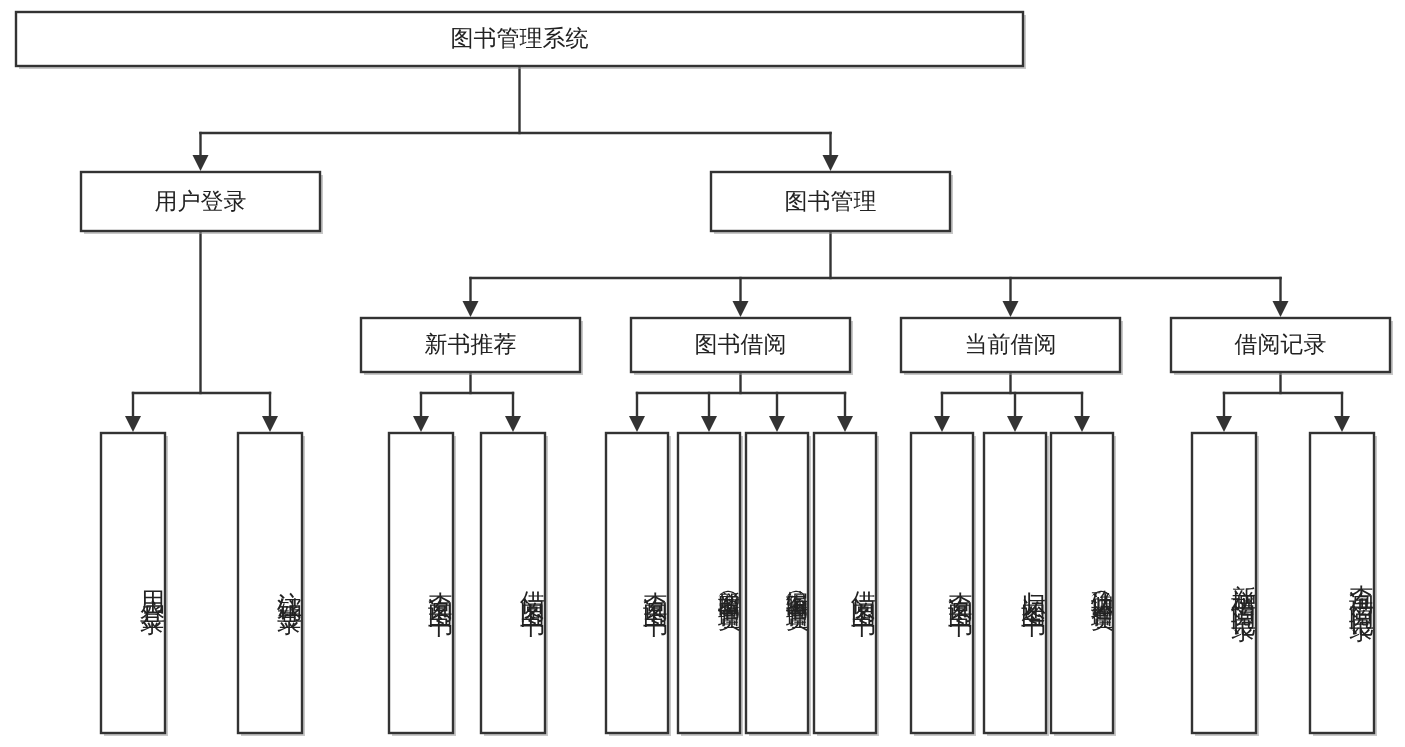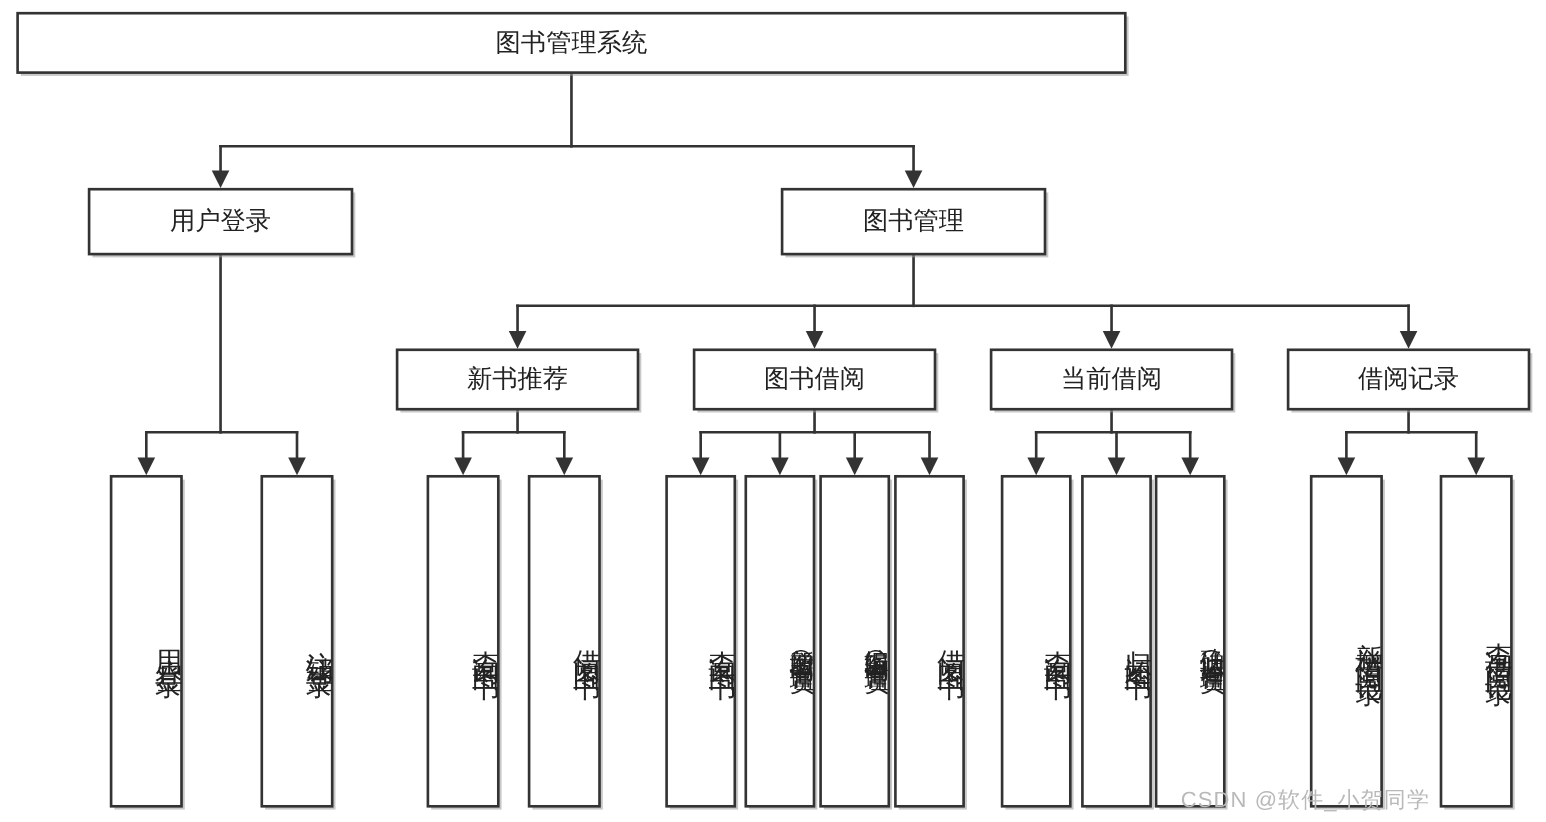--- a/index.html
+++ b/index.html
@@ -222,14 +222,13 @@
       <div class="leaf-label" style="left: 606px; top: 445px; width: 62px; height: 280px; font-size: 25px; letter-spacing: 7px;">查询图书</div>
       <div class="leaf-label" style="left: 678px; top: 445px; width: 62px; height: 280px; font-size: 22px; letter-spacing: 3px;">新增图书（管理员）</div>
       <div class="leaf-label" style="left: 746px; top: 445px; width: 62px; height: 280px; font-size: 22px; letter-spacing: 3px;">编辑图书（管理员）</div>
       <div class="leaf-label" style="left: 814px; top: 445px; width: 62px; height: 280px; font-size: 25px; letter-spacing: 7px;">借阅图书</div>
       <div class="leaf-label" style="left: 911px; top: 445px; width: 62px; height: 280px; font-size: 25px; letter-spacing: 7px;">查询图书</div>
       <div class="leaf-label" style="left: 984px; top: 445px; width: 62px; height: 280px; font-size: 25px; letter-spacing: 7px;">归还图书</div>
       <div class="leaf-label" style="left: 1051px; top: 445px; width: 62px; height: 280px; font-size: 22px; letter-spacing: 3px;">确认归还（管理员）</div>
       <div class="leaf-label" style="left: 1192px; top: 445px; width: 64px; height: 280px; font-size: 25px; letter-spacing: 7px;">新增借阅记录</div>
       <div class="leaf-label" style="left: 1310px; top: 445px; width: 64px; height: 280px; font-size: 25px; letter-spacing: 7px;">查询借阅记录</div>
     </div>
-  <div class="watermark">CSDN @软件_小贺同学</div>
 </div>
 
 </body></html>

